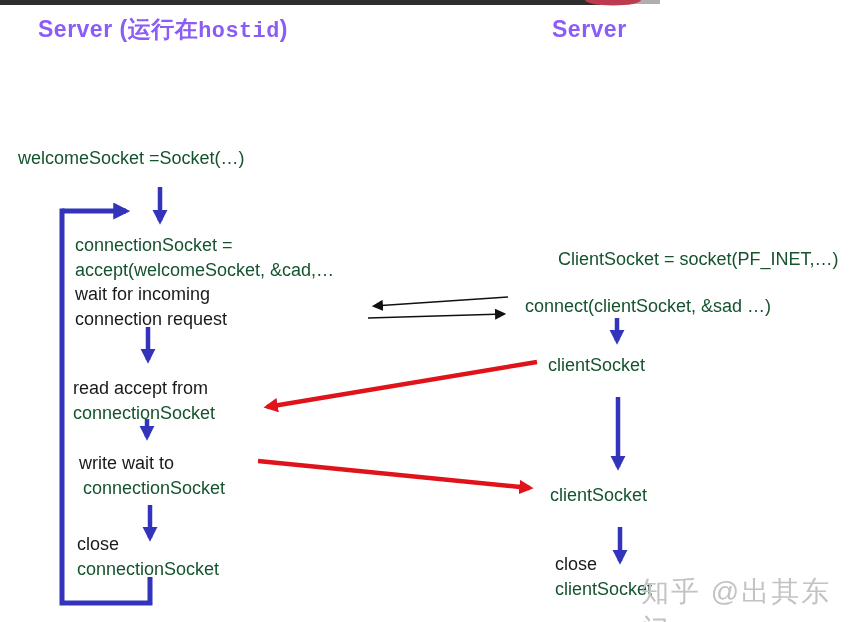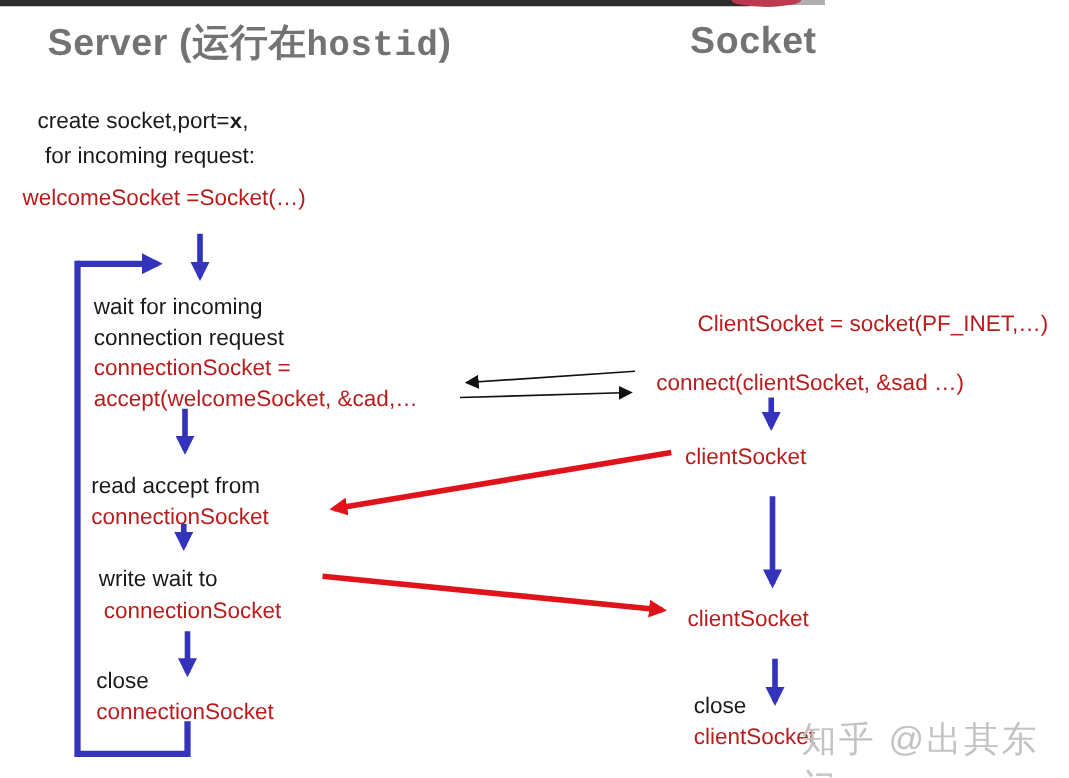--- a/index.html
+++ b/index.html
@@ -6,24 +6,24 @@
   #stage{
     position:relative;
     width:855px;height:622px;
     background:#ffffff;
     overflow:hidden;
     font-family:"Liberation Sans", sans-serif;
     color:#1a1a1a;
   }
   #arrows{position:absolute;left:0;top:0;width:855px;height:622px;}
   .abs{position:absolute;}
-  .title{font-size:30px;font-weight:600;color:#737373;letter-spacing:0.5px;}
+  .title{font-size:23px;font-weight:600;color:#8b5cf6;letter-spacing:0.5px;}
   .mono{font-family:"Liberation Mono", monospace;font-weight:bold;font-size:0.95em;}
   .txt{font-size:18px;line-height:24.5px;color:#1a1a1a;}
-  .red{color:#b91c1c;}
+  .red{color:#14532d;}
   .ml{white-space:pre-line;}
   .watermark{
     font-size:28px;color:#c3c3c3;letter-spacing:2px;
     font-family:"Liberation Sans", sans-serif;
   }
 </style>
 </head>
 <body>
 
 <div id="stage">
@@ -72,34 +72,30 @@
 
     <g stroke="#e0131a" stroke-width="4.5" fill="none">
       <line x1="537" y1="362" x2="267" y2="407" marker-end="url(#mRed)"></line>
       <line x1="258" y1="461" x2="530" y2="488" marker-end="url(#mRed)"></line>
     </g>
   </svg>
 
   <div class="abs title" style="left:38px;top:14px;">
     <span>Server (运行在</span><span class="mono">hostid</span><span>)</span>
   </div>
-  <div class="abs title" style="left:552px;top:16px;">Socket</div>
+  <div class="abs title" style="left:552px;top:16px;">Server</div>
 
-  <div class="abs txt" style="left:30px;top:84px;">
-    <div><span>create socket,port=</span><span class="mono">x</span><span>,</span></div>
-    <div style="padding-left:6px;">for incoming request:</div>
-  </div>
 
   <div class="abs txt red" style="left:18px;top:146px;">welcomeSocket =Socket(…)</div>
 
   <div class="abs txt" style="left:75px;top:233px;">
+    <div class="ml red">connectionSocket =
+accept(welcomeSocket, &amp;cad,…</div>
     <div class="ml">wait for incoming
 connection request</div>
-    <div class="ml red">connectionSocket =
-accept(welcomeSocket, &amp;cad,…</div>
   </div>
 
   <div class="abs txt" style="left:73px;top:376px;">
     <div>read accept from</div>
     <div class="red">connectionSocket</div>
   </div>
 
   <div class="abs txt" style="left:79px;top:451px;">
     <div>write wait to</div>
     <div class="red" style="padding-left:4px;">connectionSocket</div>

